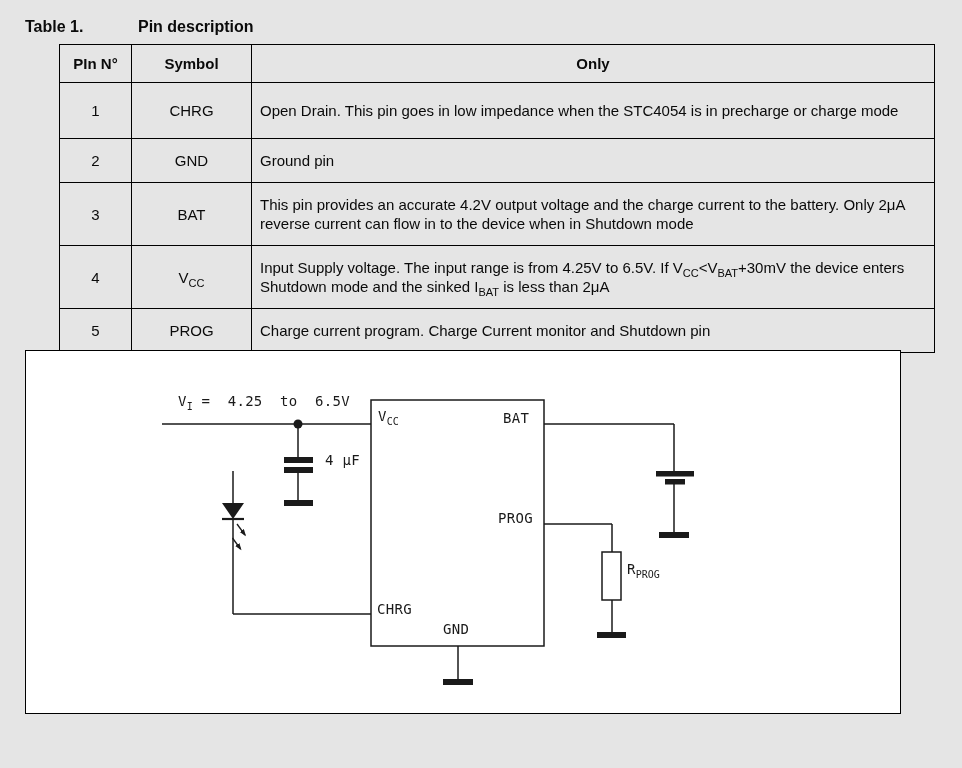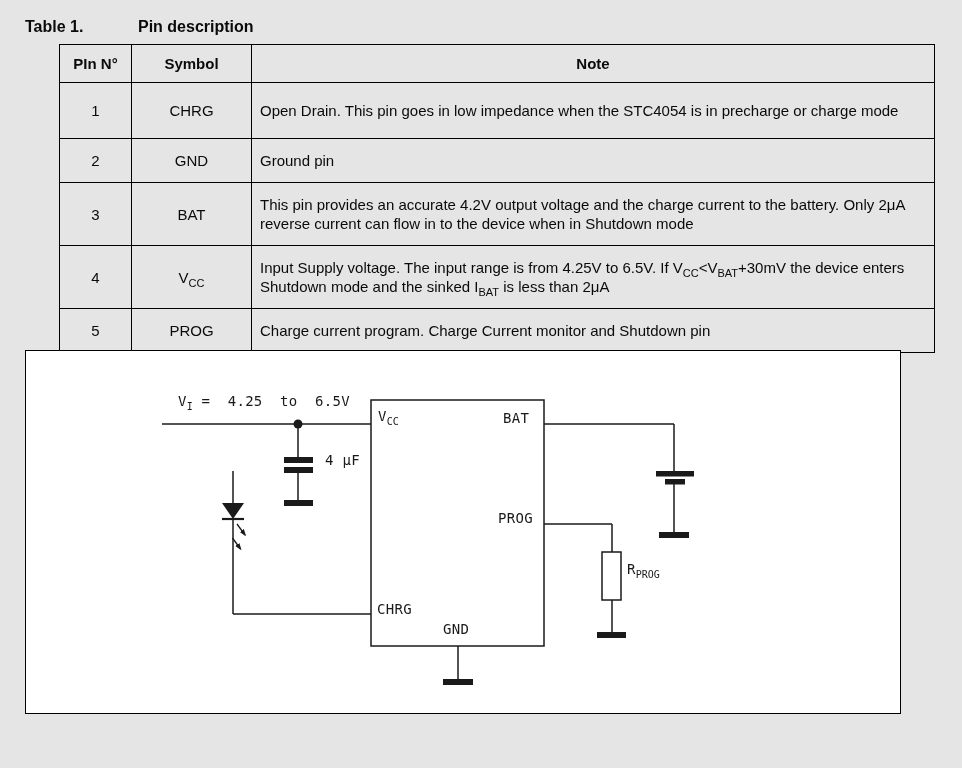--- a/index.html
+++ b/index.html
@@ -45,21 +45,21 @@
   <table class="pins">
     <colgroup>
         <col class="c-pin">
         <col class="c-sym">
         <col class="c-note">
       </colgroup>
     <tbody>
         <tr class="h-hdr">
       <th>PIn N°</th>
       <th>Symbol</th>
-      <th>Note</th>
+      <th>Only</th>
     </tr>
     <tr class="h-r0">
       <td class="c">1</td>
       <td class="c">CHRG</td>
       <td class="note">Open Drain. This pin goes in low impedance when the STC4054 is in precharge or charge mode</td>
     </tr>
     <tr class="h-r1">
       <td class="c">2</td>
       <td class="c">GND</td>
       <td class="note">Ground pin</td>

